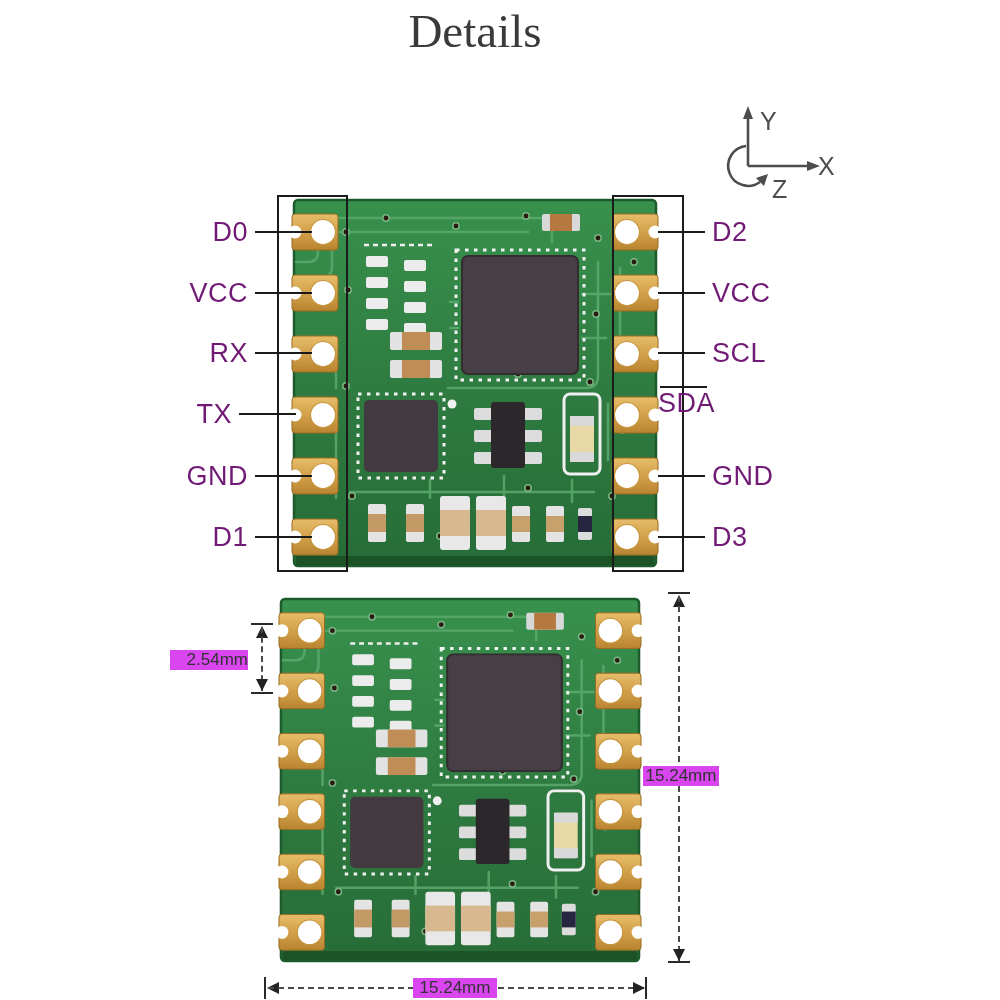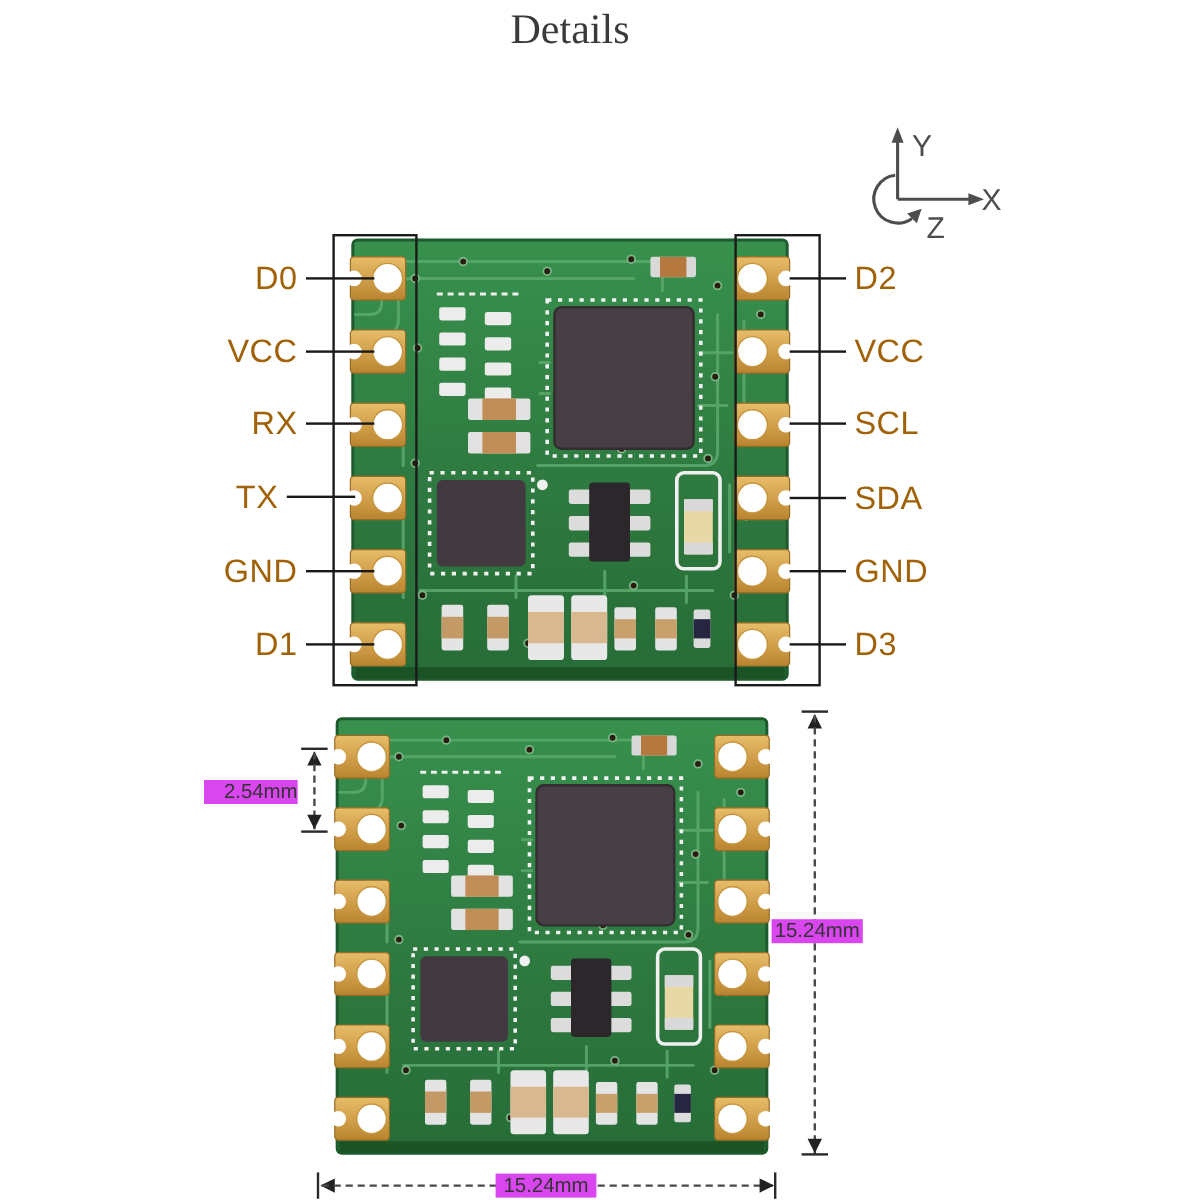--- a/index.html
+++ b/index.html
@@ -2,27 +2,27 @@
 <html><head>
 <meta charset="utf-8">
 <style>
   html,body{margin:0;padding:0;}
   body{width:1000px;height:1000px;position:relative;background:#ffffff;overflow:hidden;
        font-family:"Liberation Sans",sans-serif;}
   .abs{position:absolute;}
 
   
   .header{left:0;top:6px;width:950px;text-align:center;}
-  .title{font-family:"Liberation Serif",serif;font-size:35px;color:#3a3a3a;line-height:1.1;}
+  .title{font-family:"Liberation Serif",serif;font-size:47px;color:#3a3a3a;line-height:1.1;}
   .subtitle{font-family:"Liberation Serif",serif;font-size:29px;color:#3a3a3a;margin-top:12px;}
 
   
   .pin-row{position:absolute;height:34px;display:flex;align-items:center;z-index:6;}
   .pin-row.left{justify-content:flex-end;}
-  .pin-label{font-size:27px;color:#a16207;letter-spacing:0.5px;}
+  .pin-label{font-size:27px;color:#701a75;letter-spacing:0.5px;}
   .leader{height:2px;background:#1a1a1a;}
   .leader.l{width:57px;margin-left:7px;}
   .leader.r{width:47px;margin-right:7px;}
 
   
   .bracket{position:absolute;border:2px solid #1b1b1b;background:transparent;z-index:5;}
 
   
   .tick-h{position:absolute;height:2px;background:#2a2a2a;}
   .tick-v{position:absolute;width:2px;background:#2a2a2a;}
@@ -234,21 +234,21 @@
     <span class="pin-label">D2</span>
 </div>
 <div class="pin-row" style="left:658px;top:276px;">
   <div class="leader r"></div>
     <span class="pin-label">VCC</span>
 </div>
 <div class="pin-row" style="left:658px;top:336px;">
   <div class="leader r"></div>
     <span class="pin-label">SCL</span>
 </div>
-<div class="pin-row" style="left:658px;top:398px;">
+<div class="pin-row" style="left:658px;top:386px;flex-direction:column;">
   <div class="leader r"></div>
     <span class="pin-label">SDA</span>
 </div>
 <div class="pin-row" style="left:658px;top:459px;">
   <div class="leader r"></div>
     <span class="pin-label">GND</span>
 </div>
 <div class="pin-row" style="left:658px;top:520px;text-align:right;">
   <div class="leader r"></div>
     <span class="pin-label">D3</span>

